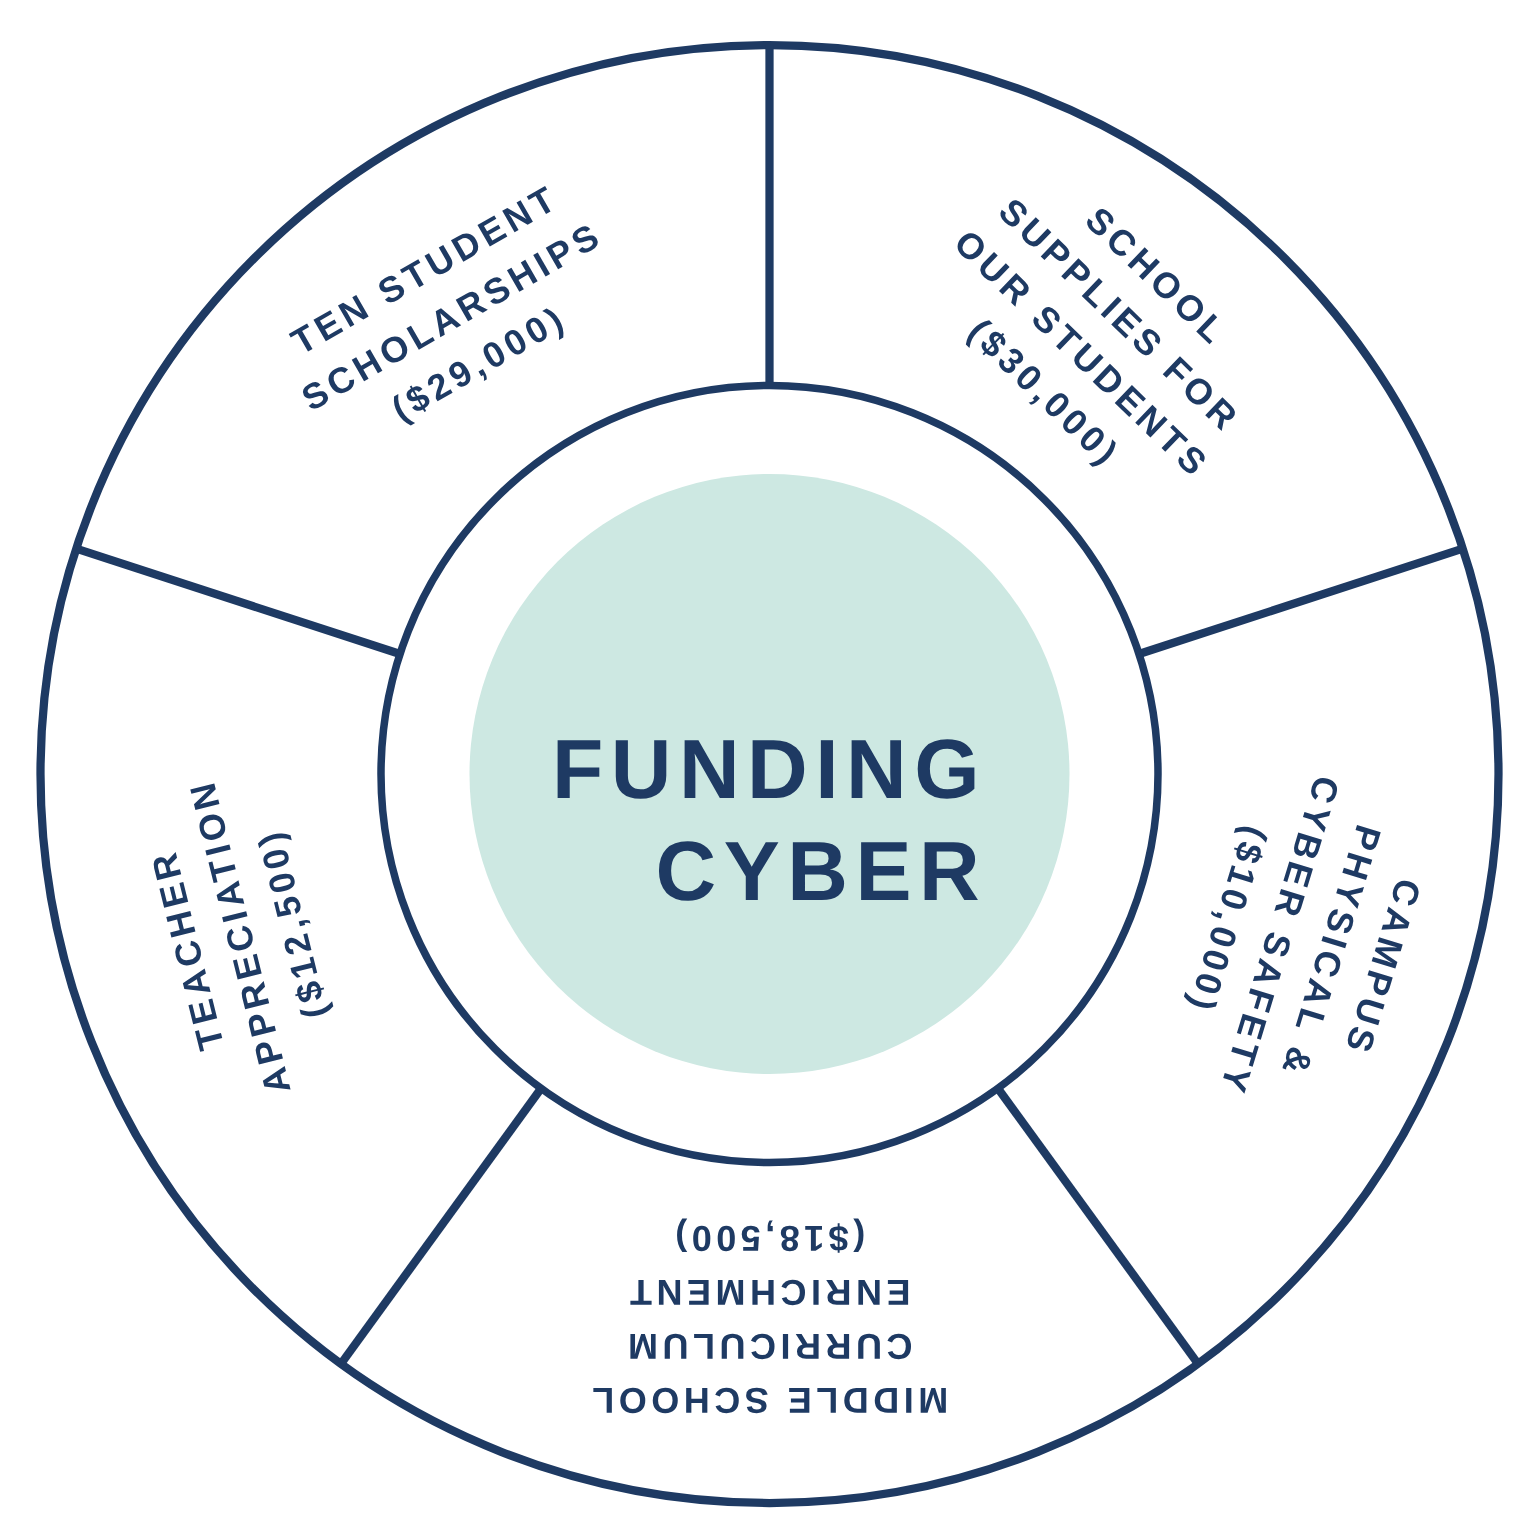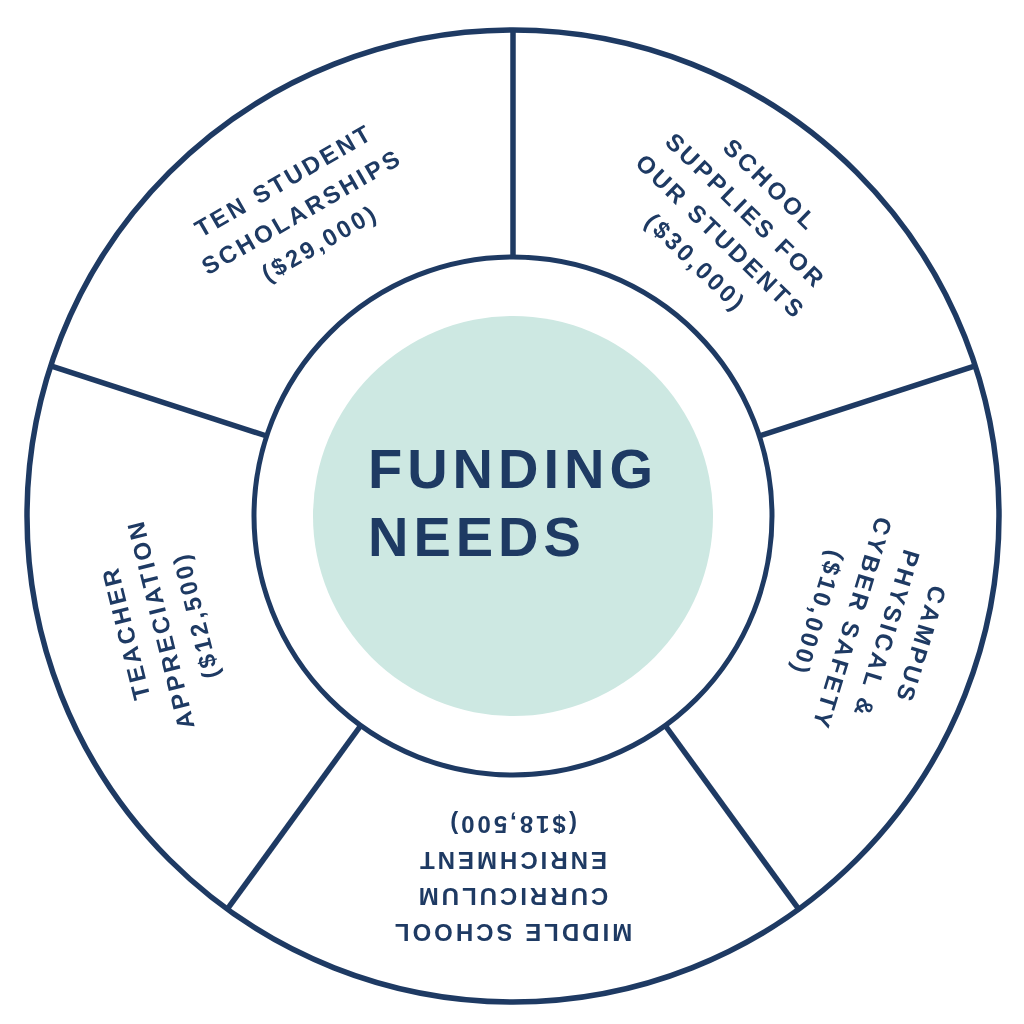--- a/index.html
+++ b/index.html
@@ -38,28 +38,28 @@
   }
   .seg-label .line{display:block;}
   .seg-1{left:302px; top:212px; --rot:-30deg;}
   .seg-2{left:733px; top:224px; --rot:44deg;}
   .seg-3{left:869px; top:629px; --rot:107deg;}
   .seg-4{left:512px; top:878px; --rot:180deg;}
   .seg-5{left:161px; top:624px; --rot:-104deg;}
   .center-title{
     position:absolute;
     left:513px;
-    top:503px;
+    top:547px;
     transform:translate(-50%,-50%);
     color:var(--navy);
     font-weight:700;
     font-size:56px;
     letter-spacing:5px;
     line-height:1.22;
-    text-align:left;
+    text-align:right;
     white-space:nowrap;
   }
   .center-title .line{display:block;}
 </style>
 </head>
 <body>
 
 <div class="stage">
 
   <svg class="wheel-svg" width="1024" height="1024" viewBox="0 0 1024 1024">
@@ -105,16 +105,16 @@
   </div>
 
   <div class="seg-label seg-5">
     <span class="line">TEACHER</span>
     <span class="line">APPRECIATION</span>
     <span class="line">($12,500)</span>
   </div>
 
   <div class="center-title">
     <span class="line">FUNDING</span>
-    <span class="line">NEEDS</span>
+    <span class="line">CYBER</span>
   </div>
 
 </div>
 
 </body></html>

